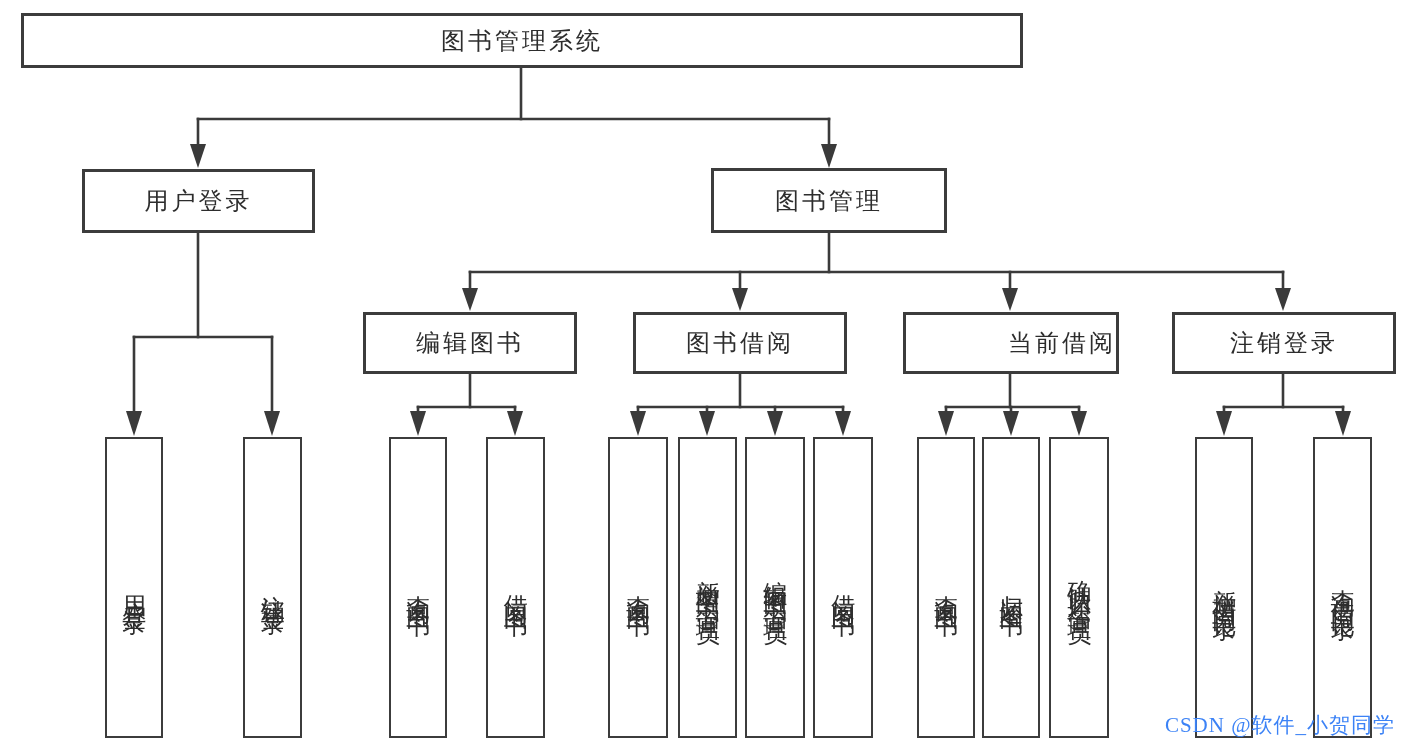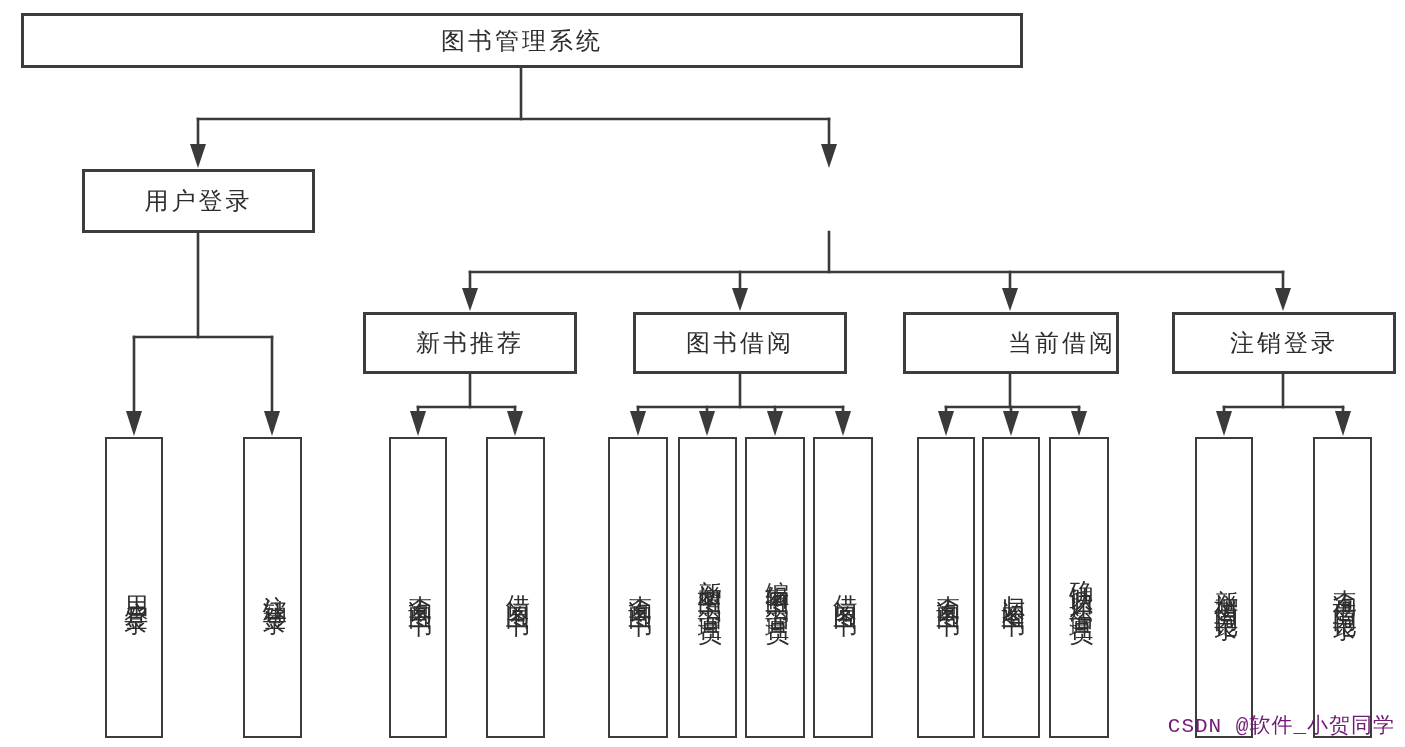--- a/index.html
+++ b/index.html
@@ -1,35 +1,35 @@
 <!DOCTYPE html>
 <html><head>
 <meta charset="utf-8">
 <style>
   html, body { margin:0; padding:0; background:#ffffff; }
   .stage {
     position:relative; width:1405px; height:747px; background:#ffffff;
-    font-family:Liberation Mono, monospace; color:#2d2d2d; overflow:hidden;
+    font-family:Liberation Serif, serif; color:#2d2d2d; overflow:hidden;
   }
   .wires { position:absolute; left:0; top:0; }
   .wires line { stroke:#3a3a3a; stroke-width:2.6; stroke-linecap:square; }
   .wires polygon { fill:#3a3a3a; }
   .node {
     position:absolute; box-sizing:border-box; background:#ffffff;
     border:3px solid #3c3c3c; display:flex; align-items:center; justify-content:center;
   }
   .hlabel { font-size:24px; letter-spacing:3px; color:#2d2d2d; white-space:nowrap; }
   .leaf { top:437px; height:301px; border-width:2.5px; }
   .vtext {
     writing-mode:vertical-rl; text-orientation:mixed;
     font-size:24px; letter-spacing:6px; line-height:1.1; color:#2d2d2d;
   }
   .watermark {
     position:absolute; right:10px; bottom:8px;
-    font-size:21px; letter-spacing:1px; color:#701a75; white-space:nowrap;
+    font-size:21px; letter-spacing:1px; color:#3b82f6; white-space:nowrap;
   }
 </style>
 </head>
 <body>
 
 <div class="stage">
 
   <svg class="wires" width="1405" height="747" viewBox="0 0 1405 747">
 
     <g>
@@ -106,23 +106,26 @@
     </g>
   </svg>
 
   <div class="node" style="left:21px; top:13px; width:1002px; height:55px;">
     <span class="hlabel">图书管理系统</span>
   </div>
 
   <div class="node" style="left:82px; top:169px; width:233px; height:64px;">
     <span class="hlabel">用户登录</span>
   </div>
+  <div class="node" style="left:711px; top:168px; width:236px; height:65px;">
+    <span class="hlabel">图书管理</span>
+  </div>
 
   <div class="node" style="left:363px; top:312px; width:214px; height:62px;">
-    <span class="hlabel">新书推荐</span>
+    <span class="hlabel">编辑图书</span>
   </div>
   <div class="node" style="left:633px; top:312px; width:214px; height:62px;text-align:right;">
     <span class="hlabel">图书借阅</span>
   </div>
   <div class="node" style="left:903px; top:312px; width:216px; height:62px;justify-content:flex-end;">
     <span class="hlabel">当前借阅</span>
   </div>
   <div class="node" style="left:1172px; top:312px; width:224px; height:62px;">
     <span class="hlabel">注销登录</span>
   </div>

